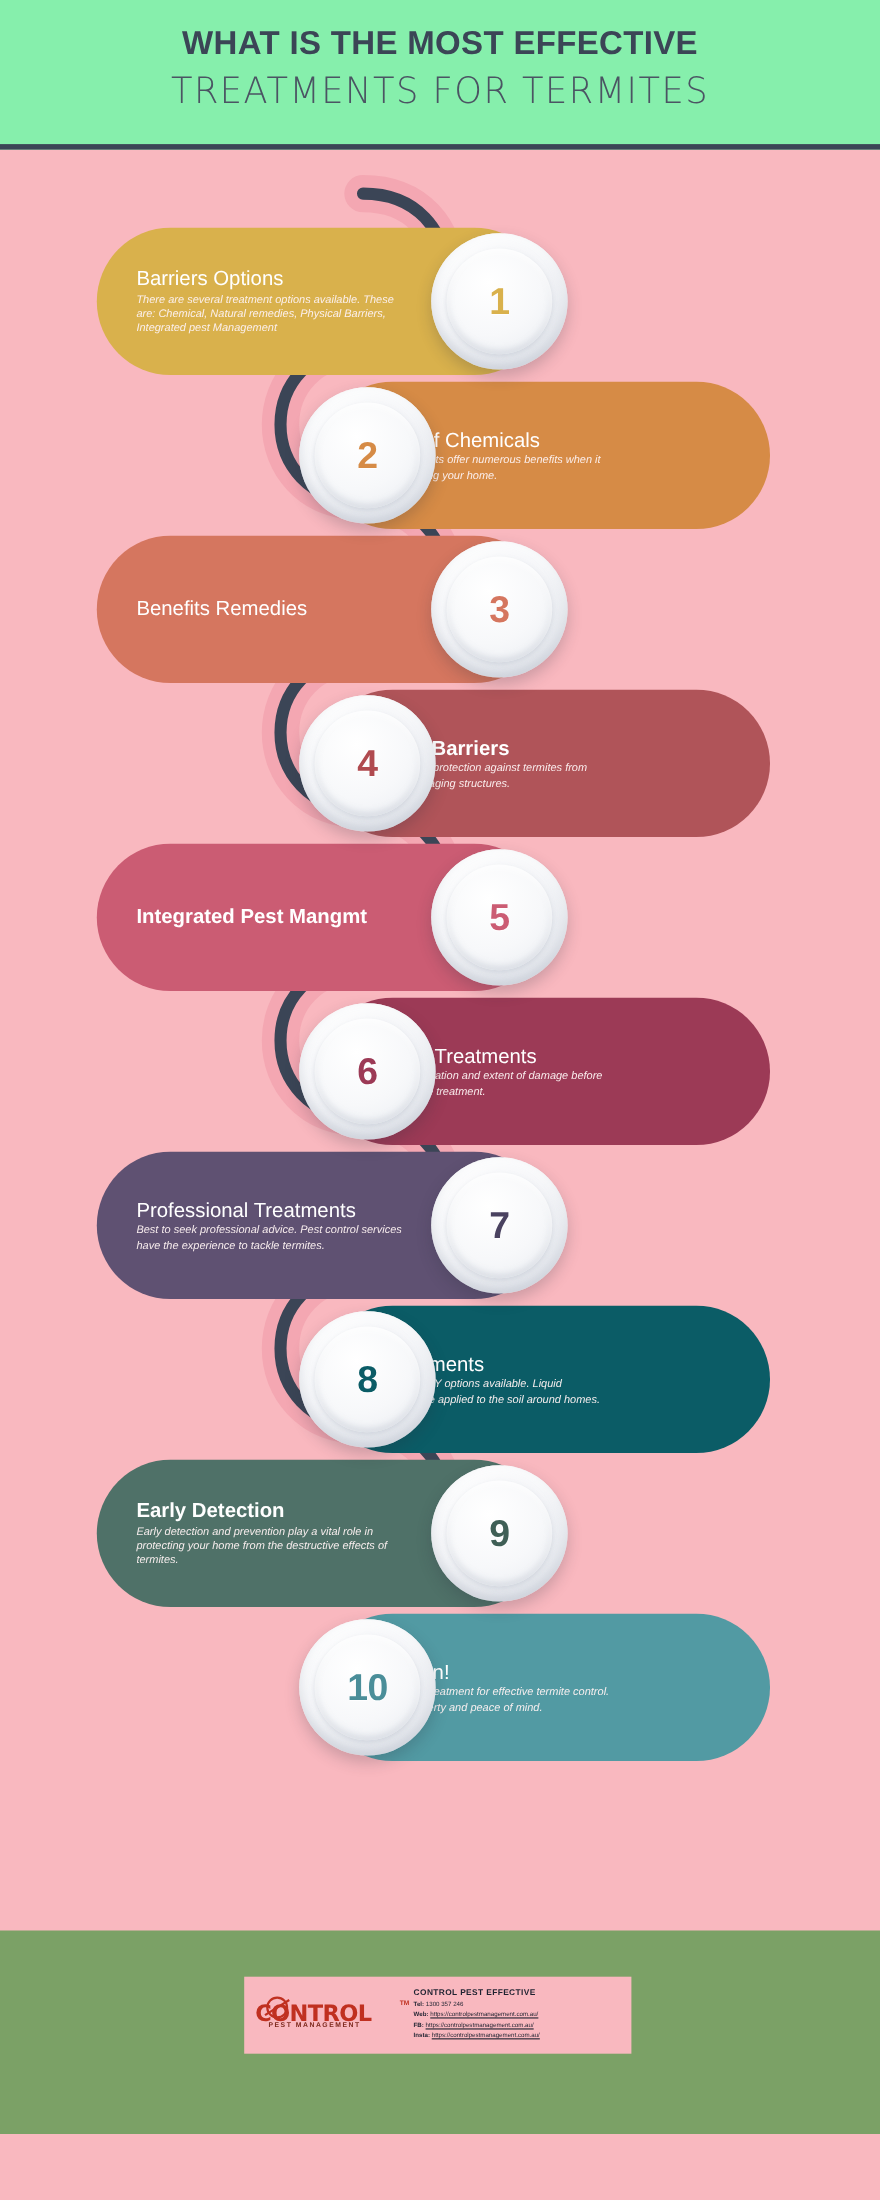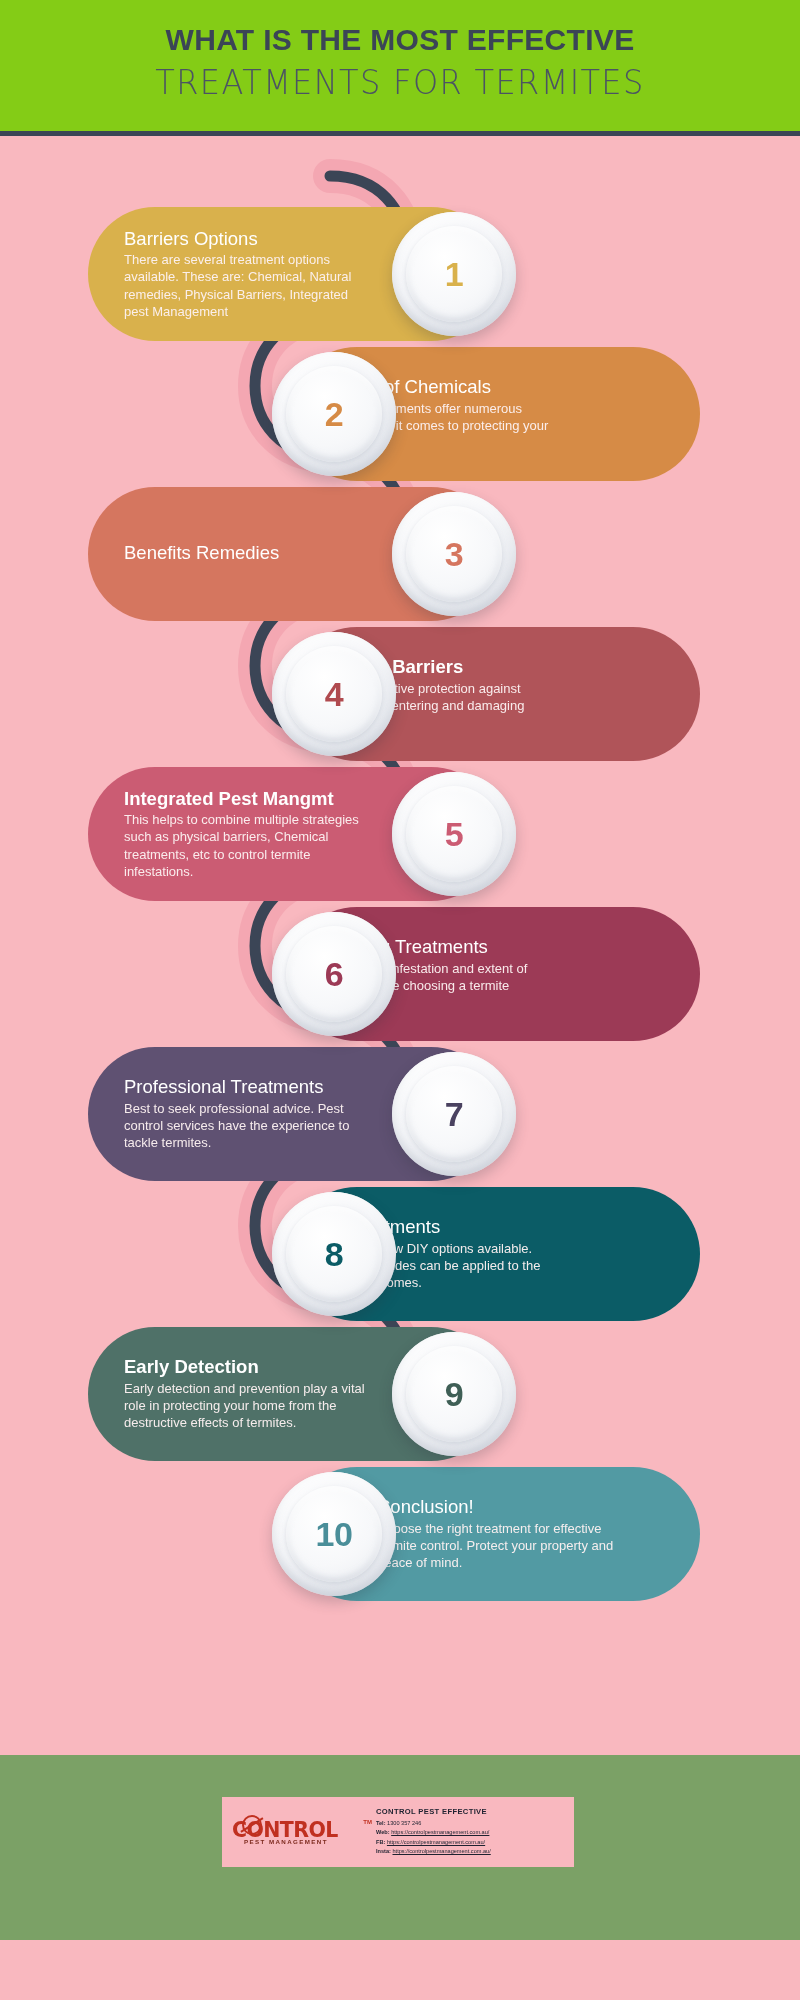--- a/index.html
+++ b/index.html
@@ -12,21 +12,21 @@
     position: relative;
     overflow: hidden;
   }
 
   
   #header {
     position: absolute;
     top: 0; left: 0;
     width: 800px;
     height: 136px;
-    background: #84cc16;
+    background: #86efac;
     text-align: center;
   }
   #header-title-1 {
     font-size: 30px;
     font-weight: bold;
     letter-spacing: 0.3px;
     color: #3b4556;
     padding-top: 23px;
     line-height: 1.12;
     font-family: "Liberation Sans", sans-serif;
@@ -88,23 +88,24 @@
     color: #ffffff;
     font-size: 18.5px;
     line-height: 1.15;
     margin-bottom: 2px;
     white-space: nowrap;
   }
   .step-title.bold { font-weight: bold; }
   .step-title.light { font-weight: 400; }
   .step-body {
     color: #fdf2f2;
-    font-size: 13px;
+    font-size: 10px;
     line-height: 1.34;
     opacity: 0.96;
+    font-style: italic;
   }
 
   
   .medallion {
     position: absolute;
     width: 124px; height: 124px;
     border-radius: 50%;
     z-index: 3;
     display: flex;
     align-items: center;
@@ -306,21 +307,20 @@
         <div class="step-title bold">Physical Barriers</div>
         <div class="step-body">Provides effective protection against termites from entering and damaging structures.</div>
       </div>
     </div>
     <div class="step left" style="top: 767px; background: rgb(203, 92, 115);">
       <div class="medallion">
         <span class="medallion-num" style="color: rgb(203, 92, 115);">5</span>
       </div>
       <div class="step-text">
         <div class="step-title bold">Integrated Pest Mangmt</div>
-        <div class="step-body">This helps to combine multiple strategies such as physical barriers, Chemical treatments, etc to control termite infestations.</div>
       </div>
     </div>
     <div class="step right" style="top: 907px; background: rgb(156, 58, 86);">
       <div class="medallion">
         <span class="medallion-num" style="color: rgb(156, 58, 86);">6</span>
       </div>
       <div class="step-text">
         <div class="step-title light">Choosing Treatments</div>
         <div class="step-body">Consider the infestation and extent of damage before choosing a termite treatment.</div>
       </div>
@@ -345,21 +345,21 @@
     </div>
     <div class="step left" style="top: 1327px; background: rgb(79, 113, 104);">
       <div class="medallion">
         <span class="medallion-num" style="color: rgb(63, 95, 86);">9</span>
       </div>
       <div class="step-text">
         <div class="step-title bold">Early Detection</div>
         <div class="step-body">Early detection and prevention play a vital role in protecting your home from the destructive effects of termites.</div>
       </div>
     </div>
-    <div class="step right" style="top: 1467px; background: rgb(82, 154, 163); justify-content: center;">
+    <div class="step right" style="top: 1467px; background: rgb(82, 154, 163);">
       <div class="medallion">
         <span class="medallion-num" style="color: rgb(74, 142, 153);">10</span>
       </div>
       <div class="step-text">
         <div class="step-title light">Conclusion!</div>
         <div class="step-body">Choose the right treatment for effective termite control. Protect your property and peace of mind.</div>
       </div>
     </div>
   </div>
 

